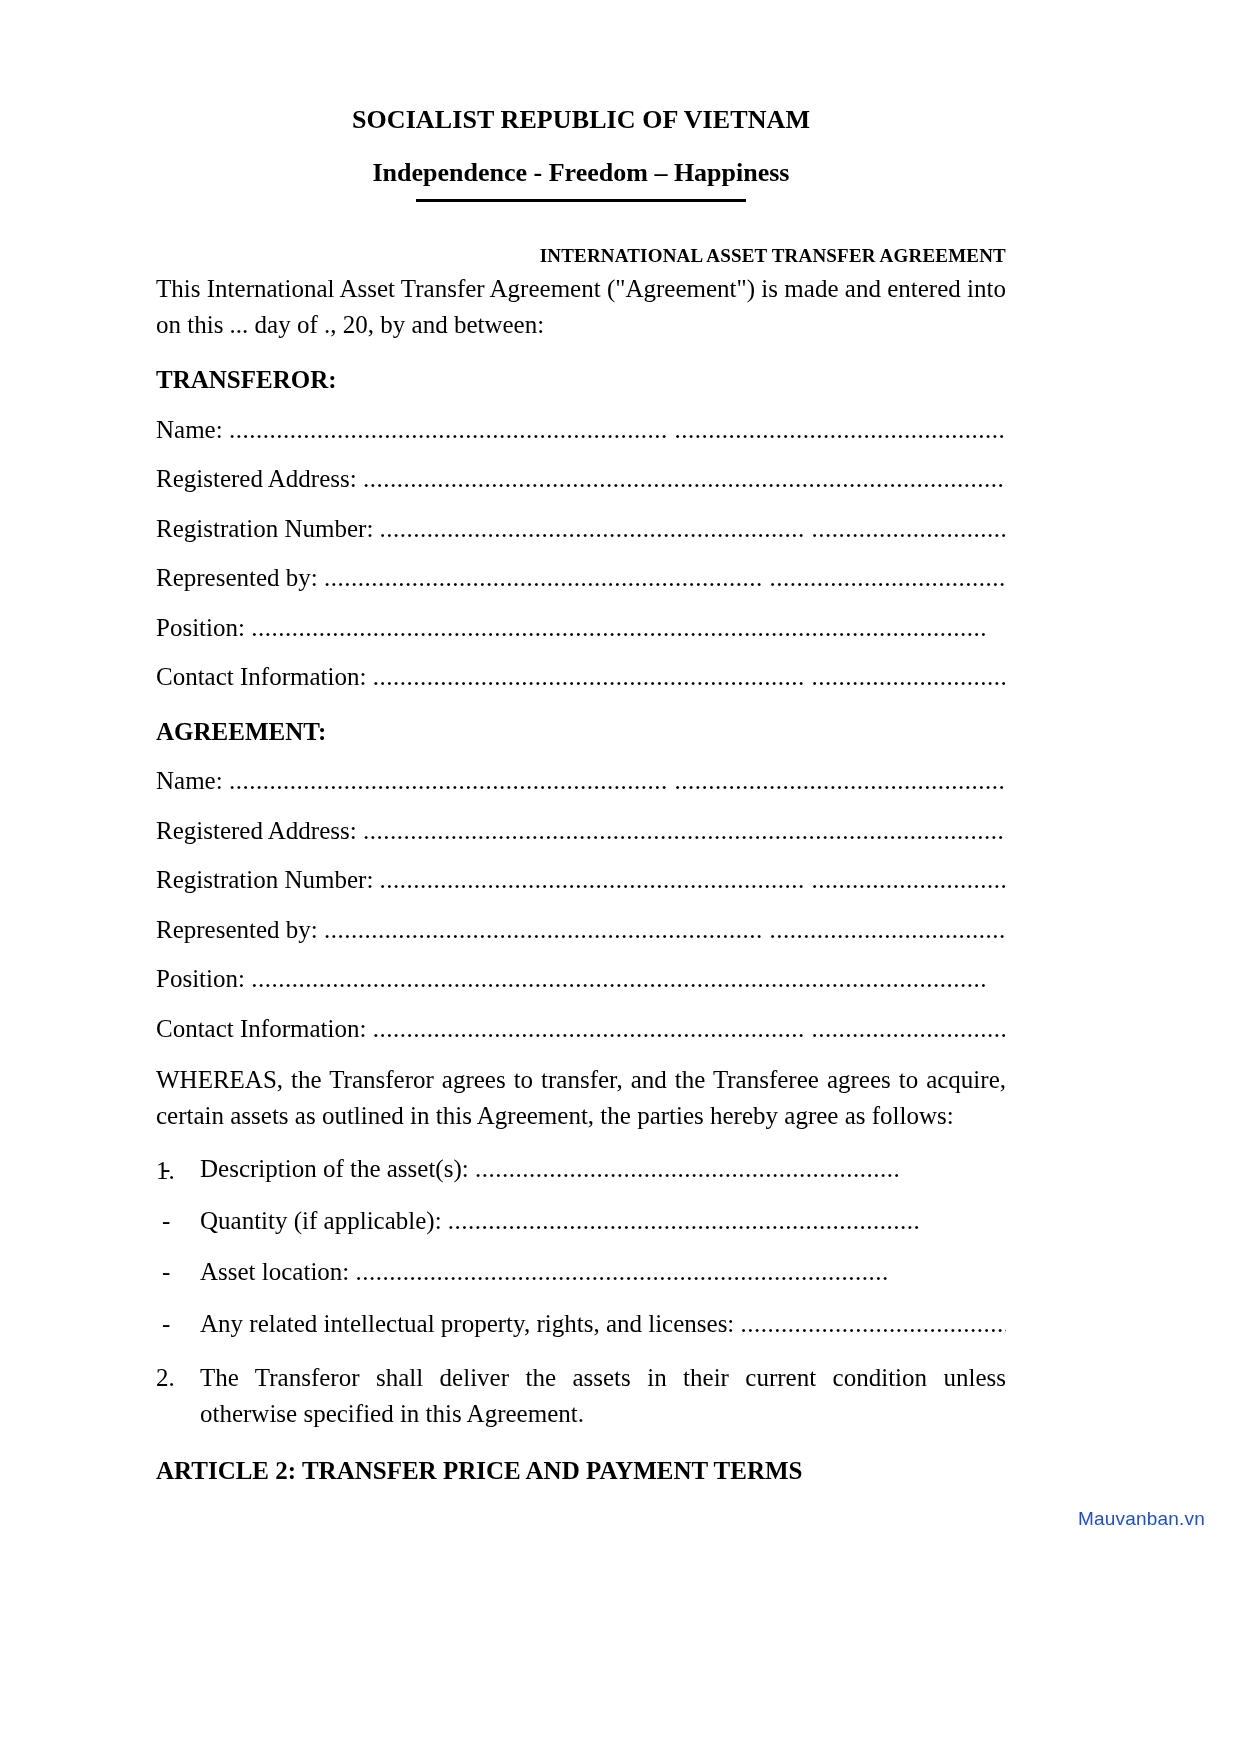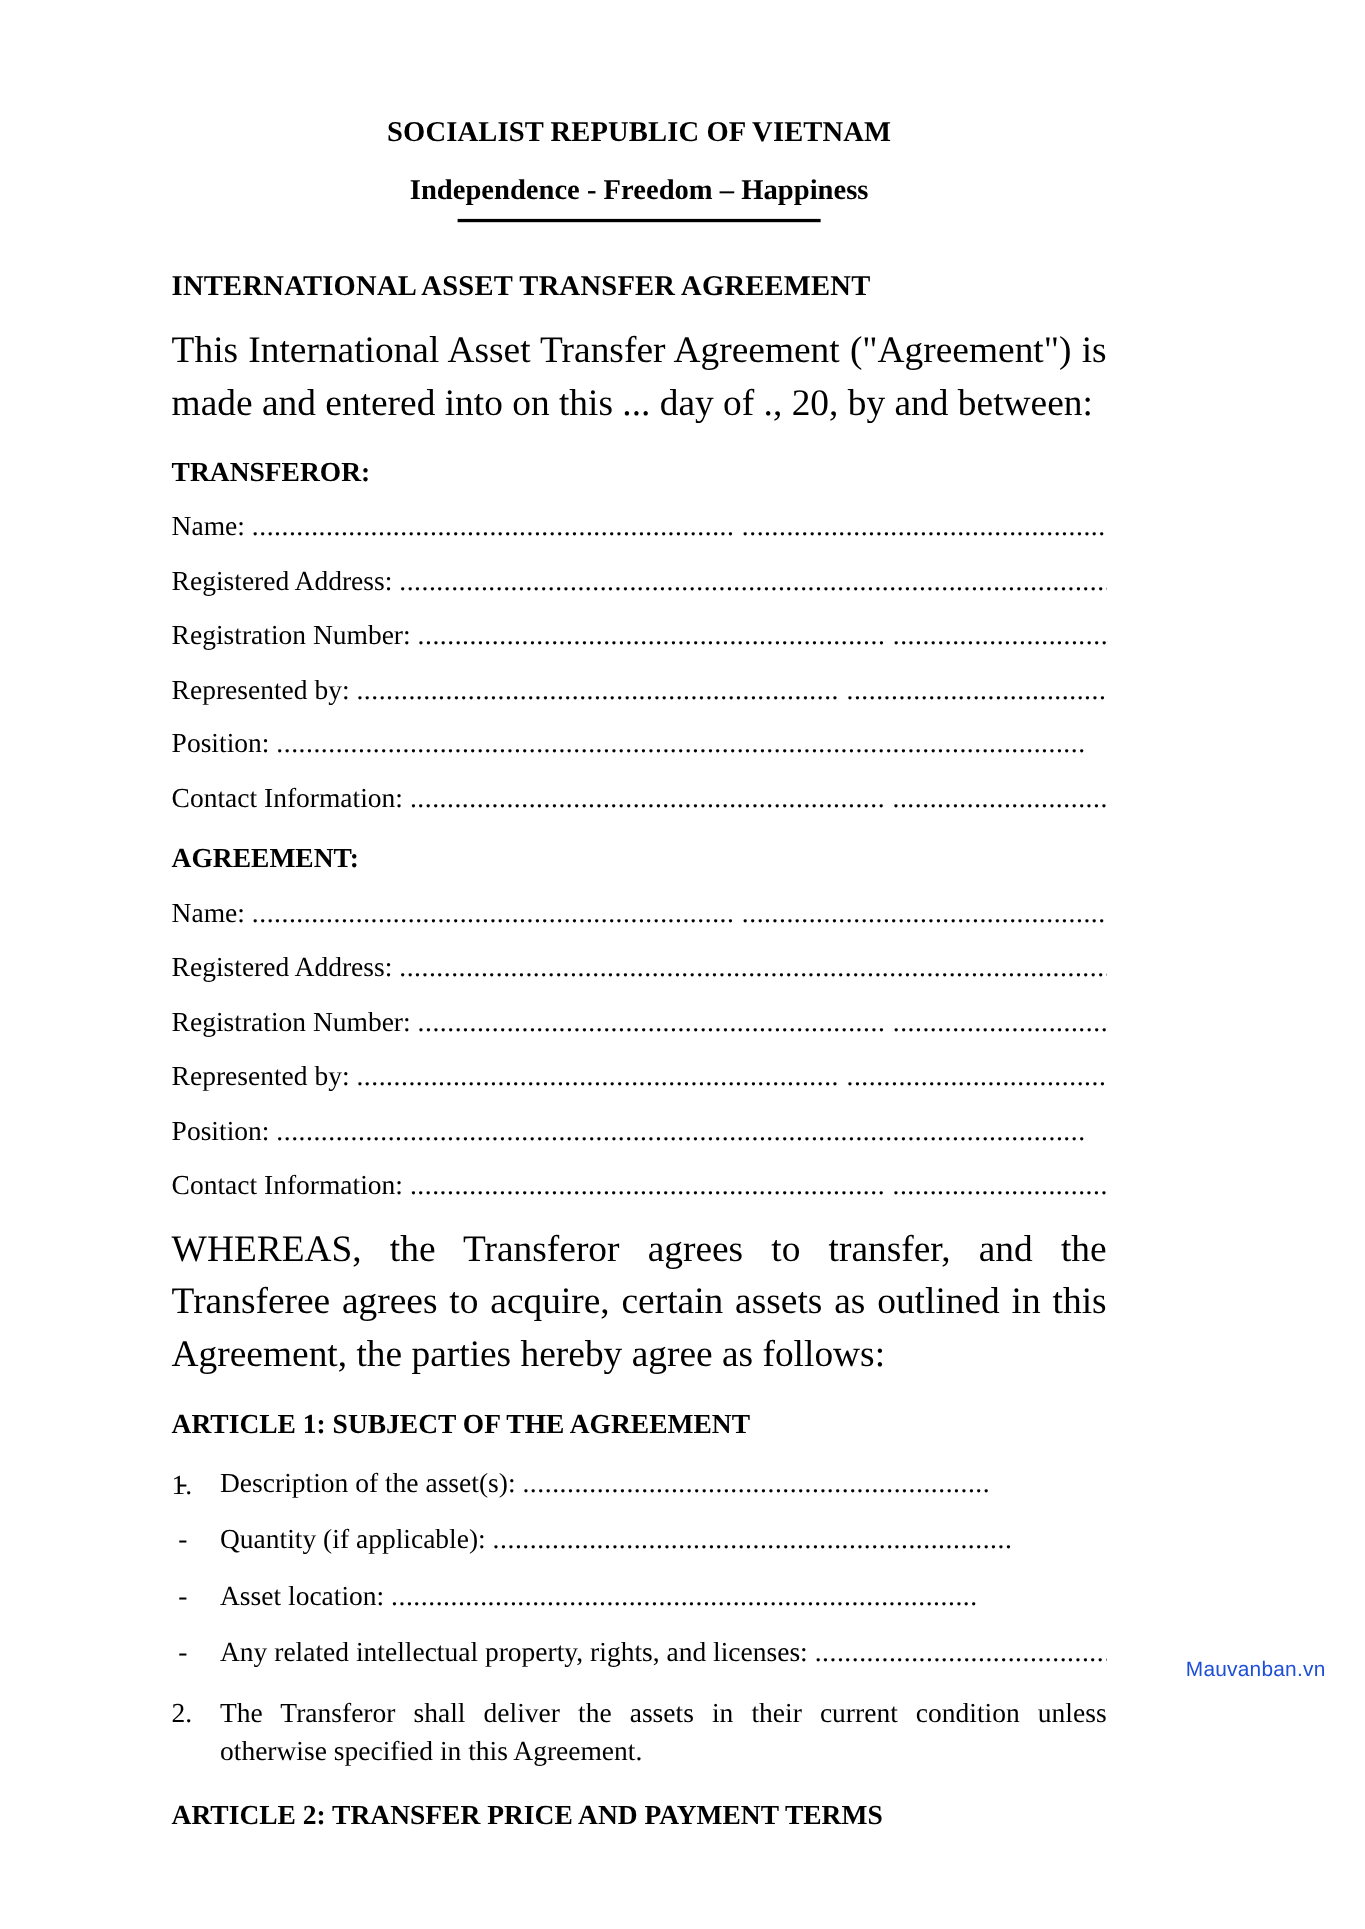--- a/index.html
+++ b/index.html
@@ -51,32 +51,32 @@
     margin: 10px;
   }
   .nat-rule {
     width: 330px;
     height: 3px;
     background: #000;
     margin: 9px auto 0 auto;
   }
 
   .doc-title {
-    text-align: left;
-    font-weight: bold;
-    font-size: 26px;
+    text-align: right;
+    font-weight: bold;
+    font-size: 19px;
     margin: 43px 0 0 0;
     letter-spacing: 0.2px;
   }
 
   p.body-par {
-    font-size: 34px;
+    font-size: 25px;
     line-height: 1.42;
     text-align: justify;
-    margin: 20px 0 0 0;
+    margin: 4px 0 0 0;
     hyphens: none;
   }
   p.body-par.tight {
     margin-top: 17px;
   }
 
   .party-heading {
     font-weight: bold;
     font-size: 25px;
     margin: 22px 0 0 0;
@@ -213,21 +213,20 @@
       <span class="field-label">Position:</span>
       <span class="dots">.............................................................................................................</span>
     </div>
     <div class="field-row">
       <span class="field-label">Contact Information:</span>
       <span class="dots">................................................................ ..................................</span>
     </div>
 
     <p class="body-par tight">WHEREAS, the Transferor agrees to transfer, and the Transferee agrees to acquire, certain assets as outlined in this Agreement, the parties hereby agree as follows:</p>
 
-    <div class="article-heading">ARTICLE 1: SUBJECT OF THE AGREEMENT</div>
 
     <div class="num-item">
       <span class="marker">1.</span>
     </div>
 
     <div class="dash-item">
       <span class="marker">-</span>
       <span class="field-label">Description of the asset(s):</span>
       <span class="dots">...............................................................</span>
     </div>

